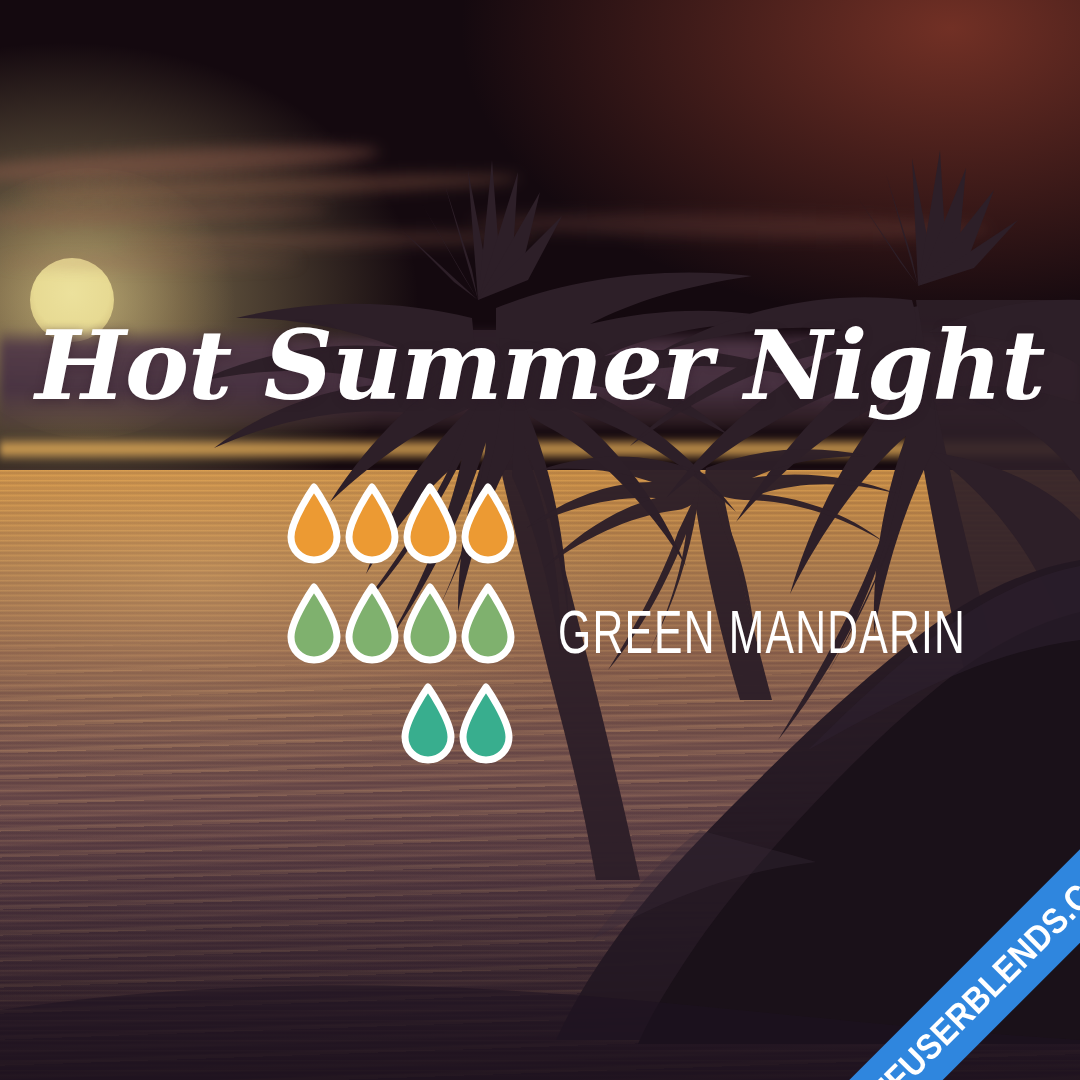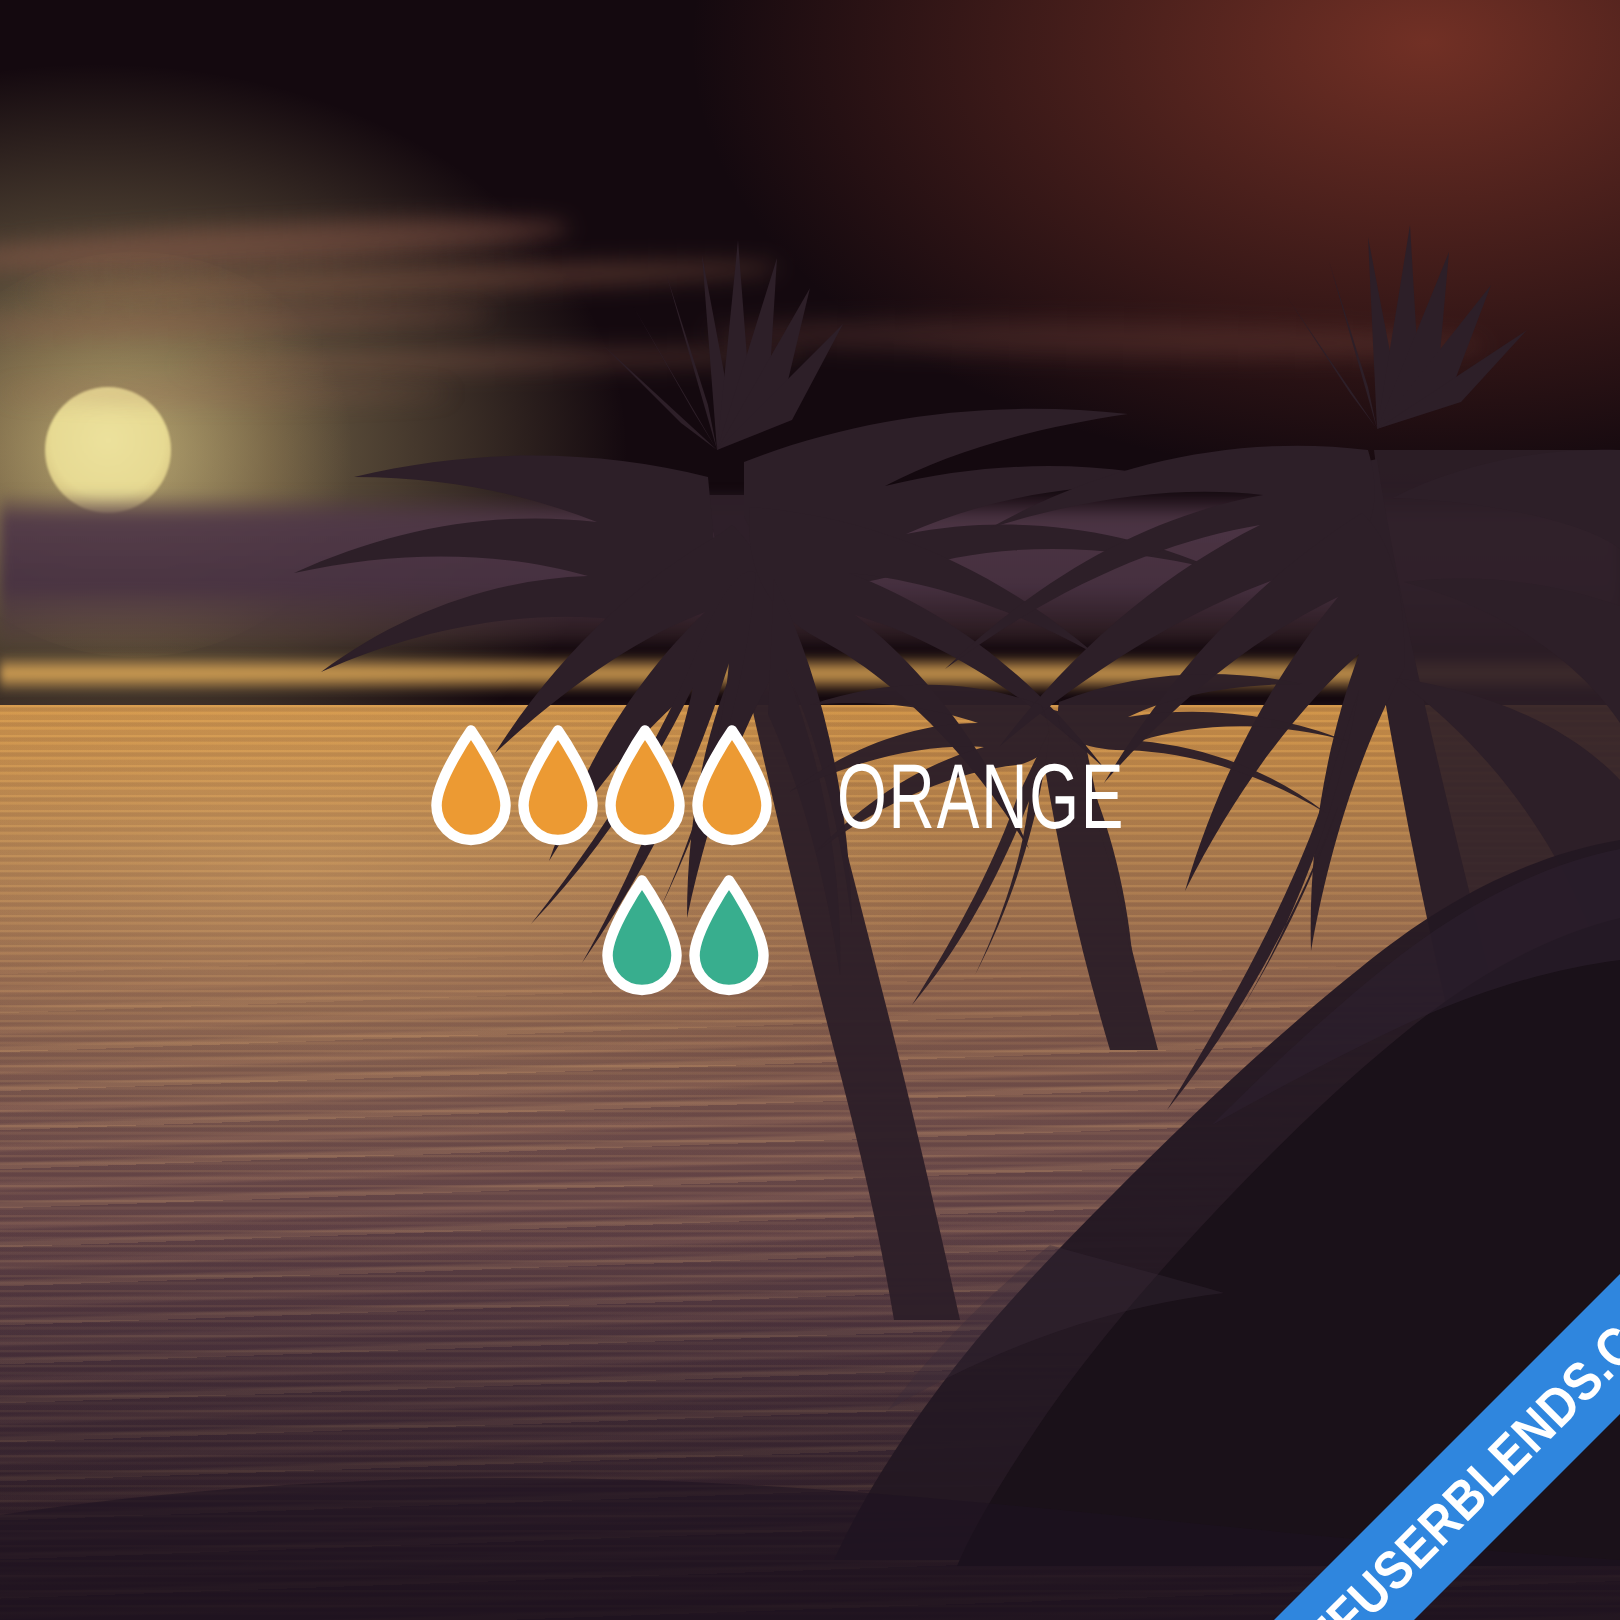--- a/index.html
+++ b/index.html
@@ -365,20 +365,21 @@
           <path fill="#3a2a38" opacity=".35" d="M700,830 C 660,862 622,900 592,940 C 626,920 664,902 704,888 C 744,874 782,866 816,862 C 782,852 742,842 700,830 Z"></path>
         </g>
 
         <path fill="#1e1320" opacity=".55" d="M0,1010 C 160,986 330,980 500,990 C 680,1000 860,1026 1080,1040 L 1080,1080 L 0,1080 Z"></path>
       </svg>
     </div>
   </div>
 
   <div class="content">
 
+    <div class="title">Hot Summer Night</div>
 
     <div class="blend-rows">
 
       <div class="blend-row row-orange">
         <div class="drops">
           <span class="drop">
             <svg width="60" height="86" viewBox="0 0 60 86">
                 <path d="M30 5 C 30 5 53 38 53 55 A 23 23 0 0 1 7 55 C 7 38 30 5 30 5 Z" fill="#ec9a33" stroke="#ffffff" stroke-width="7" stroke-linejoin="round"></path>
               </svg>
           </span>
@@ -391,23 +392,47 @@
             <svg width="60" height="86" viewBox="0 0 60 86">
                 <path d="M30 5 C 30 5 53 38 53 55 A 23 23 0 0 1 7 55 C 7 38 30 5 30 5 Z" fill="#ec9a33" stroke="#ffffff" stroke-width="7" stroke-linejoin="round"></path>
               </svg>
           </span>
           <span class="drop">
             <svg width="60" height="86" viewBox="0 0 60 86">
                 <path d="M30 5 C 30 5 53 38 53 55 A 23 23 0 0 1 7 55 C 7 38 30 5 30 5 Z" fill="#ec9a33" stroke="#ffffff" stroke-width="7" stroke-linejoin="round"></path>
               </svg>
           </span>
         </div>
-        <div class="label"><span class="label-inner">ORANGE</span></div>
       </div>
 
+      <div class="blend-row row-green">
+        <div class="drops">
+          <span class="drop">
+            <svg width="60" height="86" viewBox="0 0 60 86">
+                <path d="M30 5 C 30 5 53 38 53 55 A 23 23 0 0 1 7 55 C 7 38 30 5 30 5 Z" fill="#7fb16e" stroke="#ffffff" stroke-width="7" stroke-linejoin="round"></path>
+              </svg>
+          </span>
+          <span class="drop">
+            <svg width="60" height="86" viewBox="0 0 60 86">
+                <path d="M30 5 C 30 5 53 38 53 55 A 23 23 0 0 1 7 55 C 7 38 30 5 30 5 Z" fill="#7fb16e" stroke="#ffffff" stroke-width="7" stroke-linejoin="round"></path>
+              </svg>
+          </span>
+          <span class="drop">
+            <svg width="60" height="86" viewBox="0 0 60 86">
+                <path d="M30 5 C 30 5 53 38 53 55 A 23 23 0 0 1 7 55 C 7 38 30 5 30 5 Z" fill="#7fb16e" stroke="#ffffff" stroke-width="7" stroke-linejoin="round"></path>
+              </svg>
+          </span>
+          <span class="drop">
+            <svg width="60" height="86" viewBox="0 0 60 86">
+                <path d="M30 5 C 30 5 53 38 53 55 A 23 23 0 0 1 7 55 C 7 38 30 5 30 5 Z" fill="#7fb16e" stroke="#ffffff" stroke-width="7" stroke-linejoin="round"></path>
+              </svg>
+          </span>
+        </div>
+        <div class="label"><span class="label-inner">GREEN MANDARIN</span></div>
+      </div>
 
       <div class="blend-row row-spearmint">
         <div class="drops">
           <span class="drop">
             <svg width="60" height="86" viewBox="0 0 60 86">
                 <path d="M30 5 C 30 5 53 38 53 55 A 23 23 0 0 1 7 55 C 7 38 30 5 30 5 Z" fill="#38ae8e" stroke="#ffffff" stroke-width="7" stroke-linejoin="round"></path>
               </svg>
           </span>
           <span class="drop">
             <svg width="60" height="86" viewBox="0 0 60 86">

